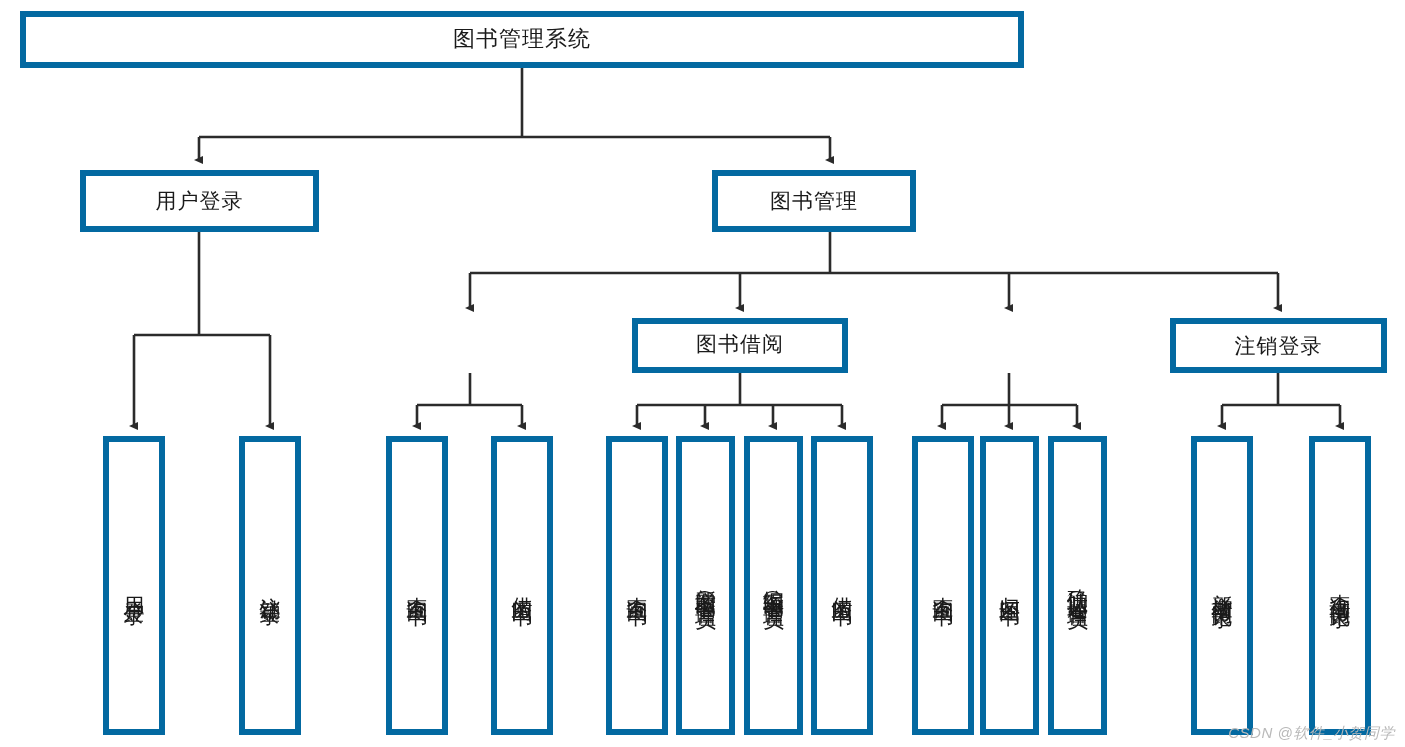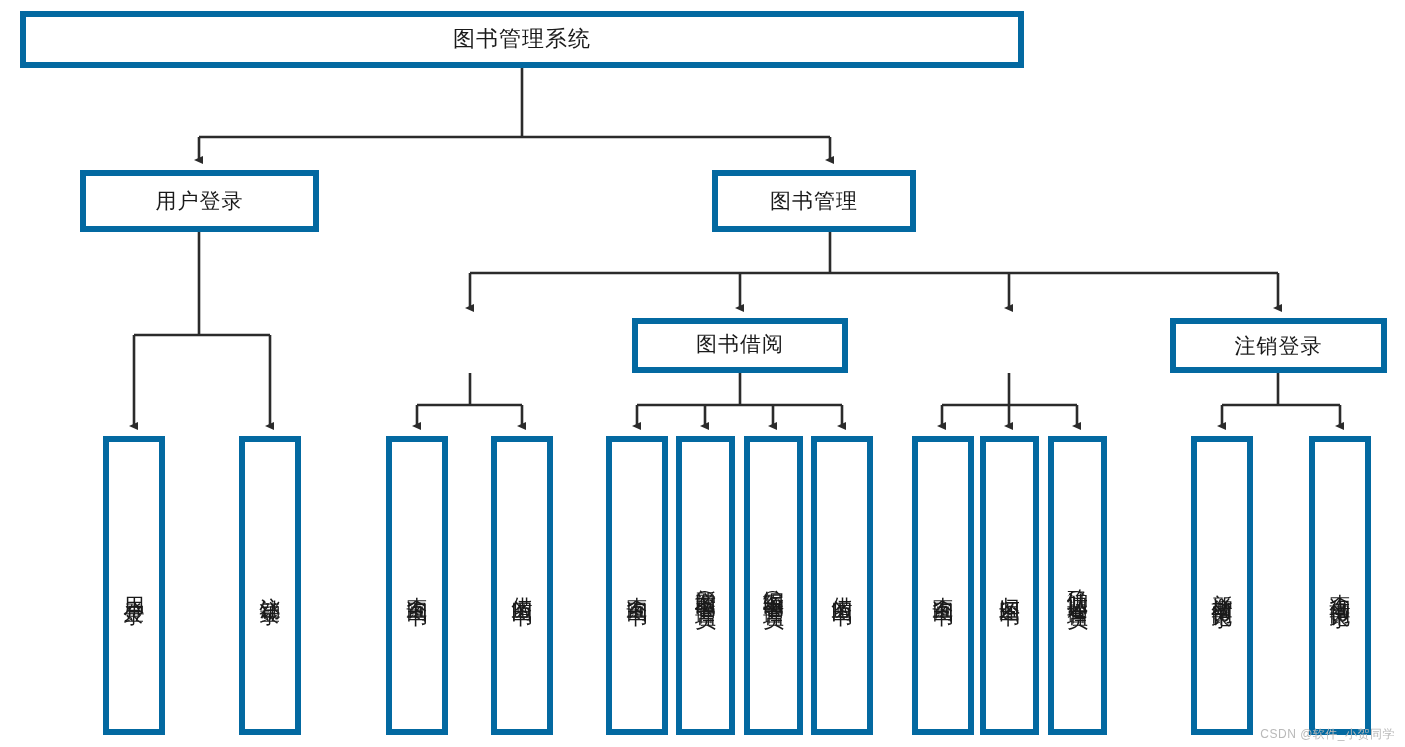--- a/index.html
+++ b/index.html
@@ -59,25 +59,26 @@
   }
   .node-v > span {
     writing-mode: vertical-rl;
     text-orientation: upright;
     display: block;
   }
   .watermark {
     position: absolute;
     right: 10px;
     bottom: 4px;
-    font-size: 12px;
+    font-size: 15px;
     color: #b9b9b9;
     white-space: nowrap;
     z-index: 5;
     letter-spacing: 0.5px;
+    font-style: italic;
   }
 </style>
 </head>
 <body>
 
 <div id="canvas">
 
   <svg id="edge-layer" viewBox="0 0 1405 747" xmlns="http://www.w3.org/2000/svg">
     <defs>
       <marker id="arrow" markerWidth="10" markerHeight="10" refX="5" refY="5" orient="auto" markerUnits="userSpaceOnUse">

